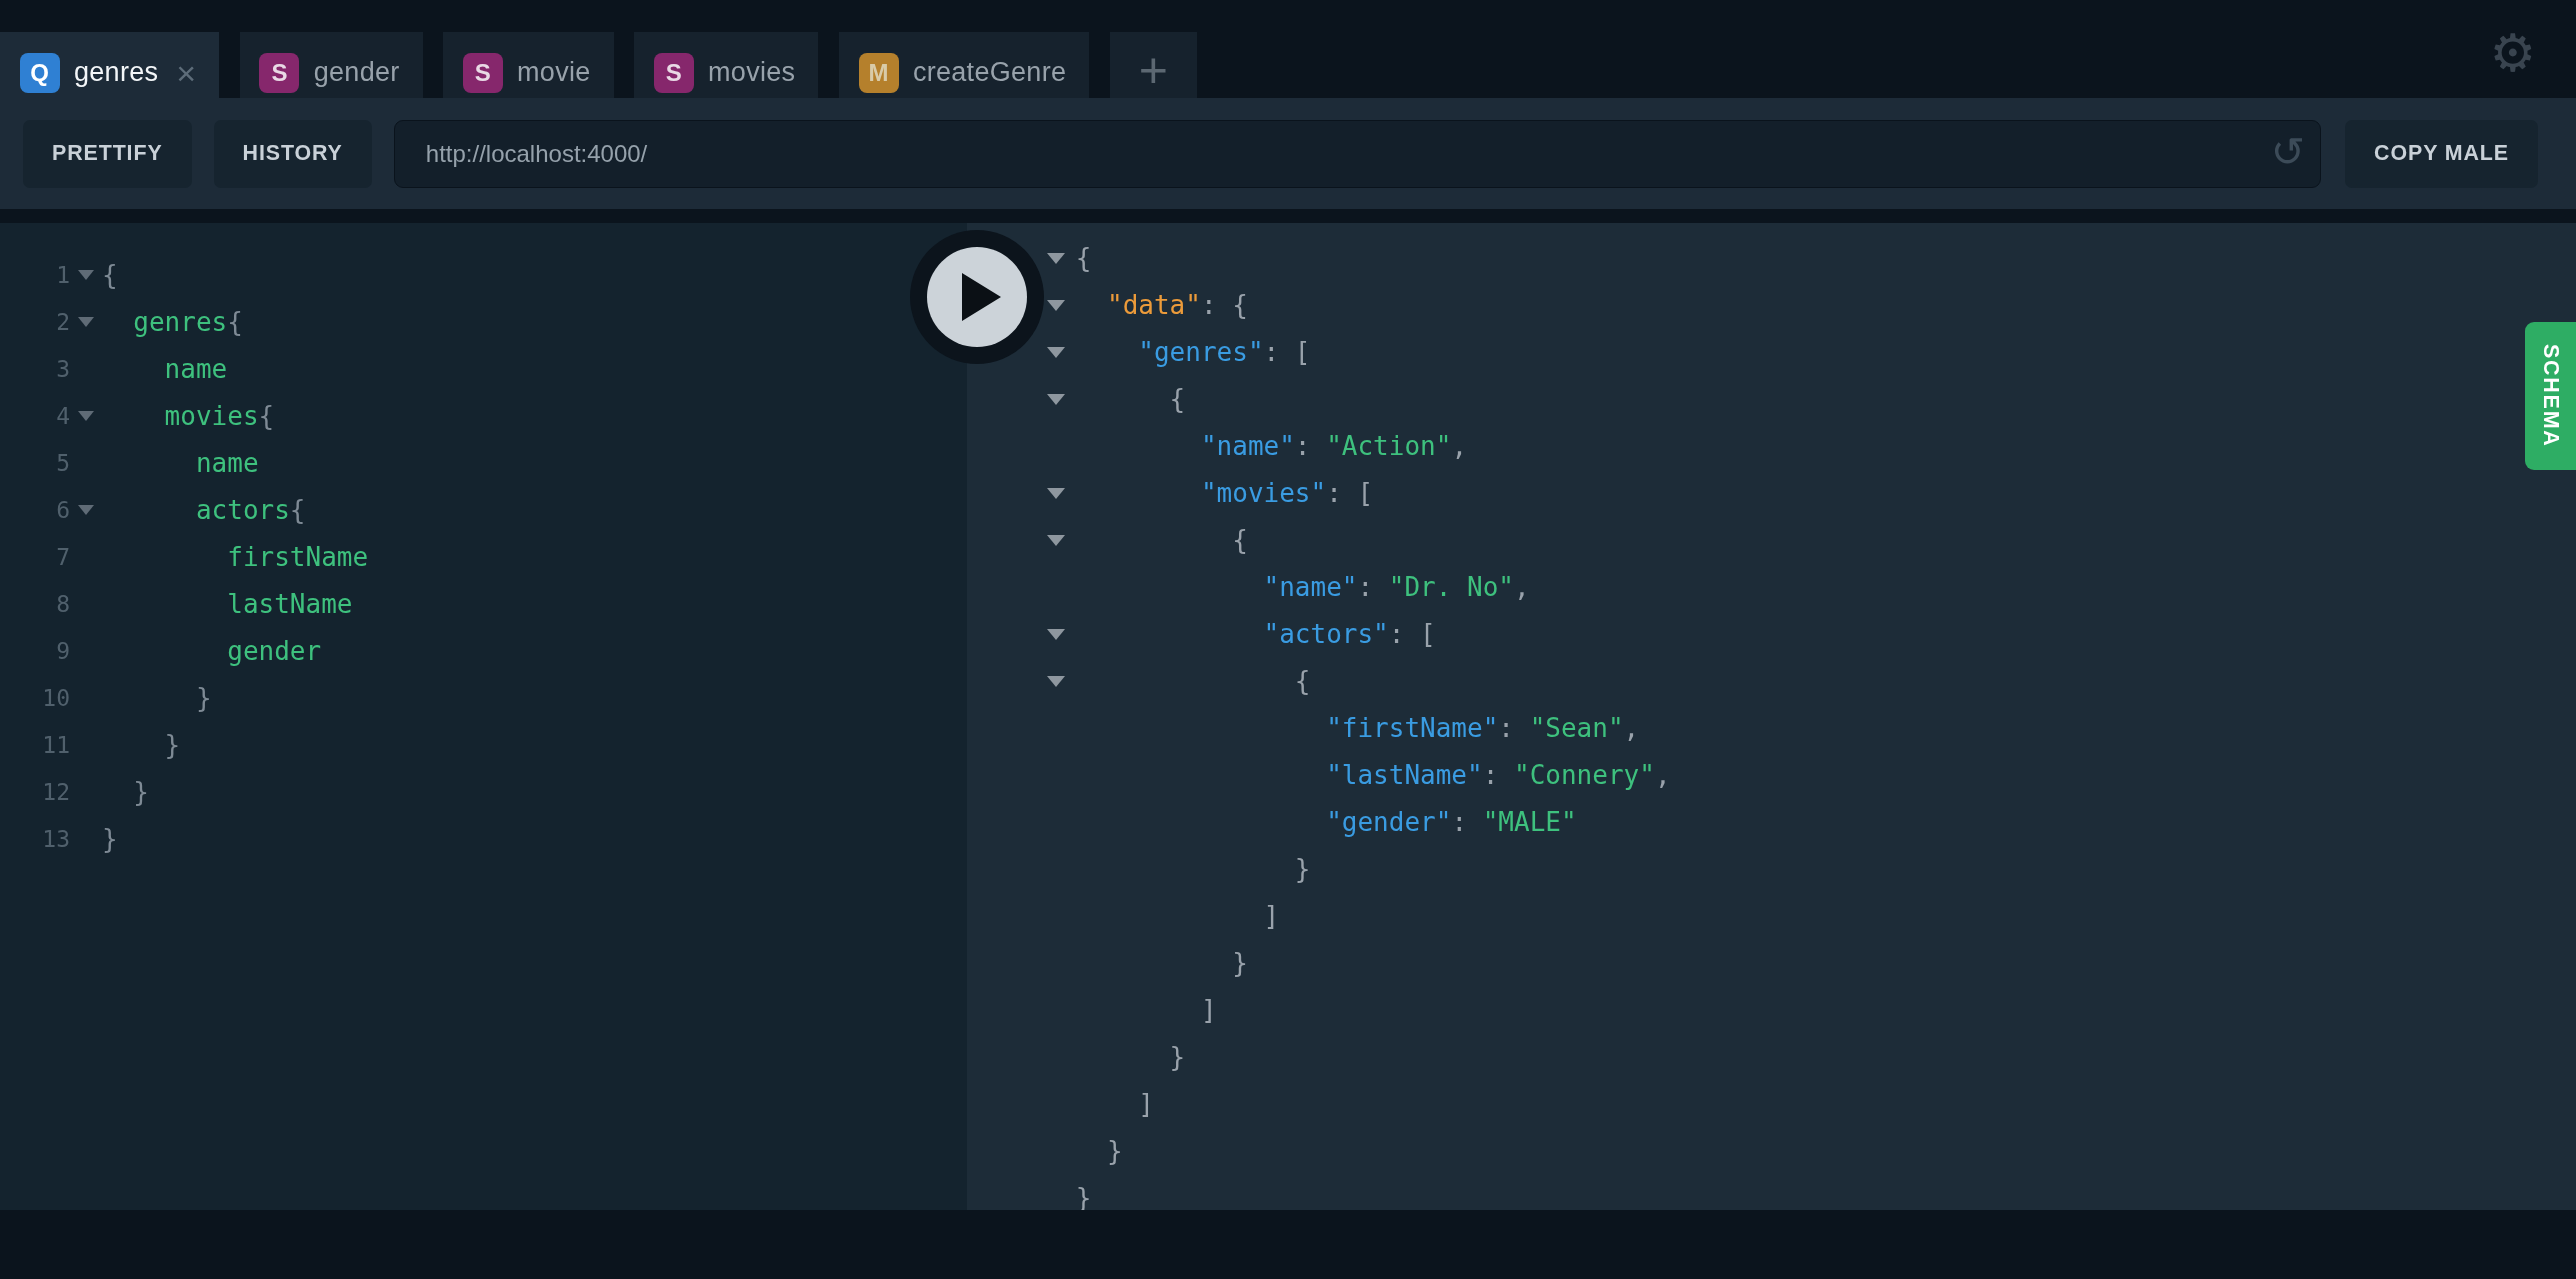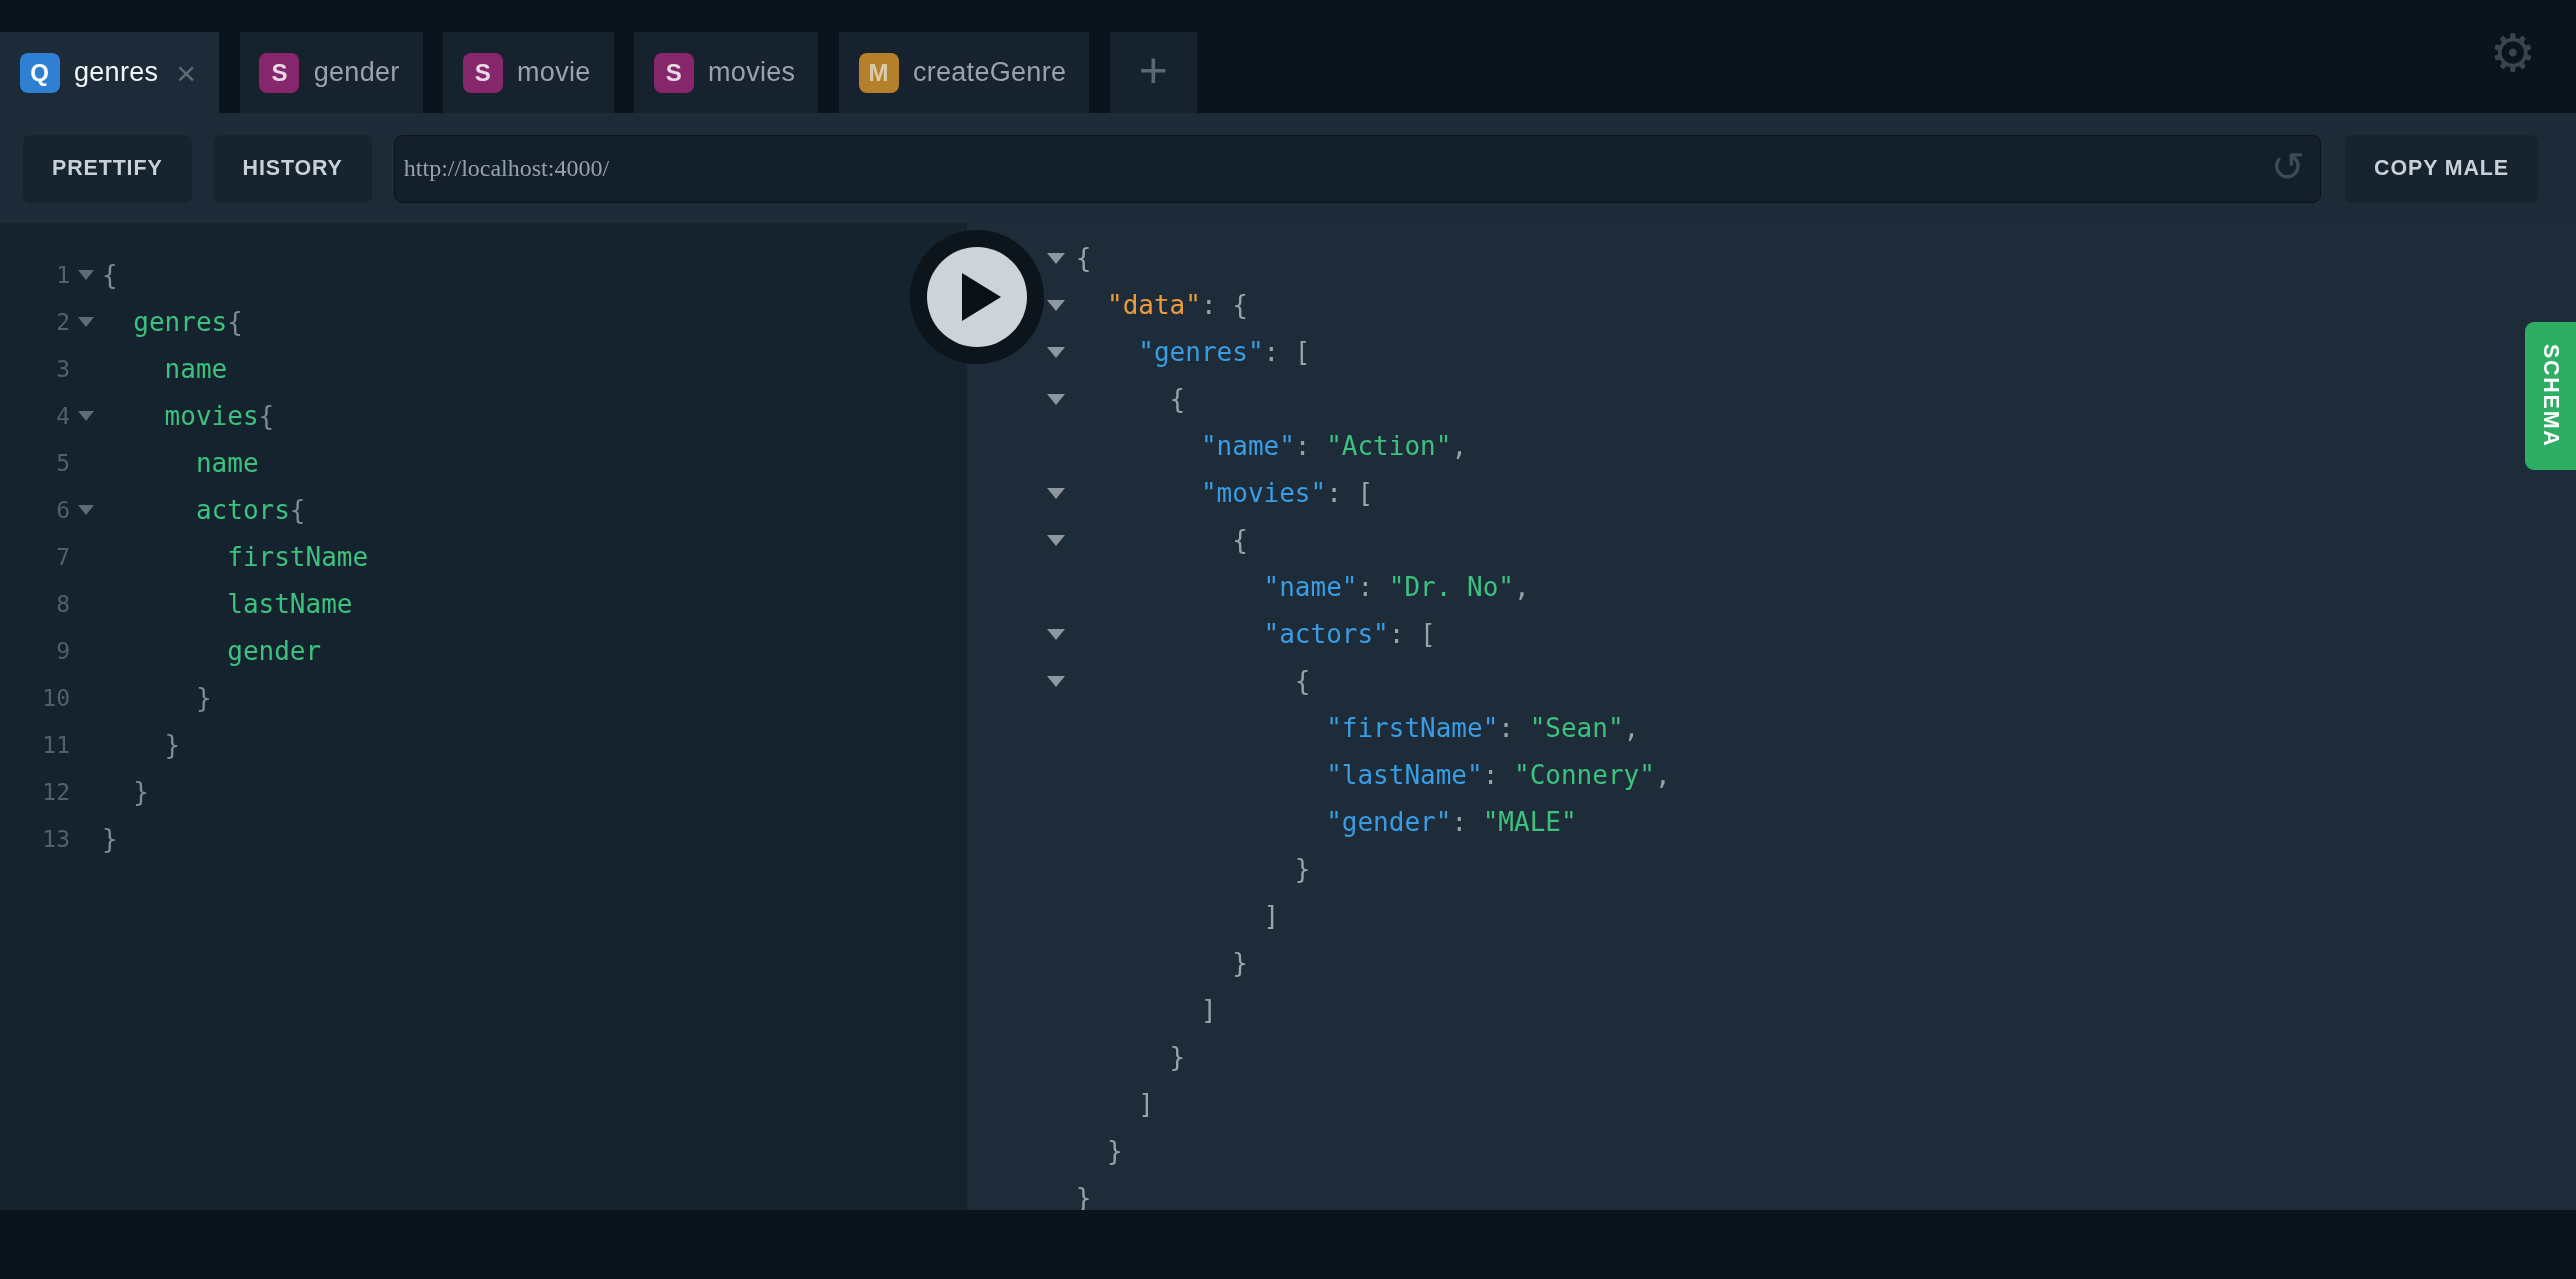--- a/index.html
+++ b/index.html
@@ -16,28 +16,28 @@
   .tab .badge { width:40px; height:40px; border-radius:8px; display:flex; align-items:center;
                 justify-content:center; font-size:24px; font-weight:bold; margin-right:14.3px; }
   .tab .label { font-size:27px; color:#98a2ab; letter-spacing:0.3px; white-space:nowrap; }
   .tab.active .label { color:#f3f6f8; }
   .tab .close { margin-left:18px; color:#5d6c79; font-size:34px; line-height:1; }
   .tab.plus { justify-content:center; width:87px; padding:0; }
   .tab.plus .plus-glyph { color:#5c6872; font-size:50px; font-weight:400; line-height:1; margin-top:-5.4px; }
   .gear { position:absolute; top:27px; right:40px; font-size:52px; color:#39444f; line-height:1; }
 
   
-  .toolbar { position:absolute; top:113px; left:0; right:0; height:111px; background:#1d2b38;
+  .toolbar { position:absolute; top:98px; left:0; right:0; height:111px; background:#1d2b38;
              display:flex; align-items:center; padding:0 16px 0 23px; }
   .tool-btn { height:68px; background:#16242f; border:none; border-radius:7.1px; color:#c9d1d8;
               font-family:"Liberation Sans",sans-serif; font-size:21.4px; font-weight:bold;
               letter-spacing:0.9px; padding:0 29px; margin-right:22px; display:flex; align-items:center; }
   .url-wrap { position:relative; flex:1; margin-right:24px; }
   .url-input { width:100%; height:68px; background:#131f2a; border:1.8px solid #0a131c; border-radius:9px;
-               color:#95a1ab; font-family:Liberation Serif, serif; font-size:24px; padding:0 63px 0 9px; }
+               color:#95a1ab; font-family:Liberation Sans, sans-serif; font-size:24px; padding:0 63px 0 31px; }
   .reload { position:absolute; right:16px; top:50%; transform:translateY(-54%); font-size:41px;
             color:#3c4b58; line-height:1; }
   .tool-btn.last { margin-right:0; }
 
   
   .main { position:absolute; top:223px; left:0; right:0; bottom:69px; overflow:hidden; }
   .editor-pane { position:absolute; left:0; top:0; bottom:0; width:967px; background:#14232e;
                  padding-top:28px; overflow:hidden; }
   .result-pane { position:absolute; left:967px; right:0; top:0; bottom:0; background:#1d2c38;
                  padding-top:11.6px; overflow:hidden; }

